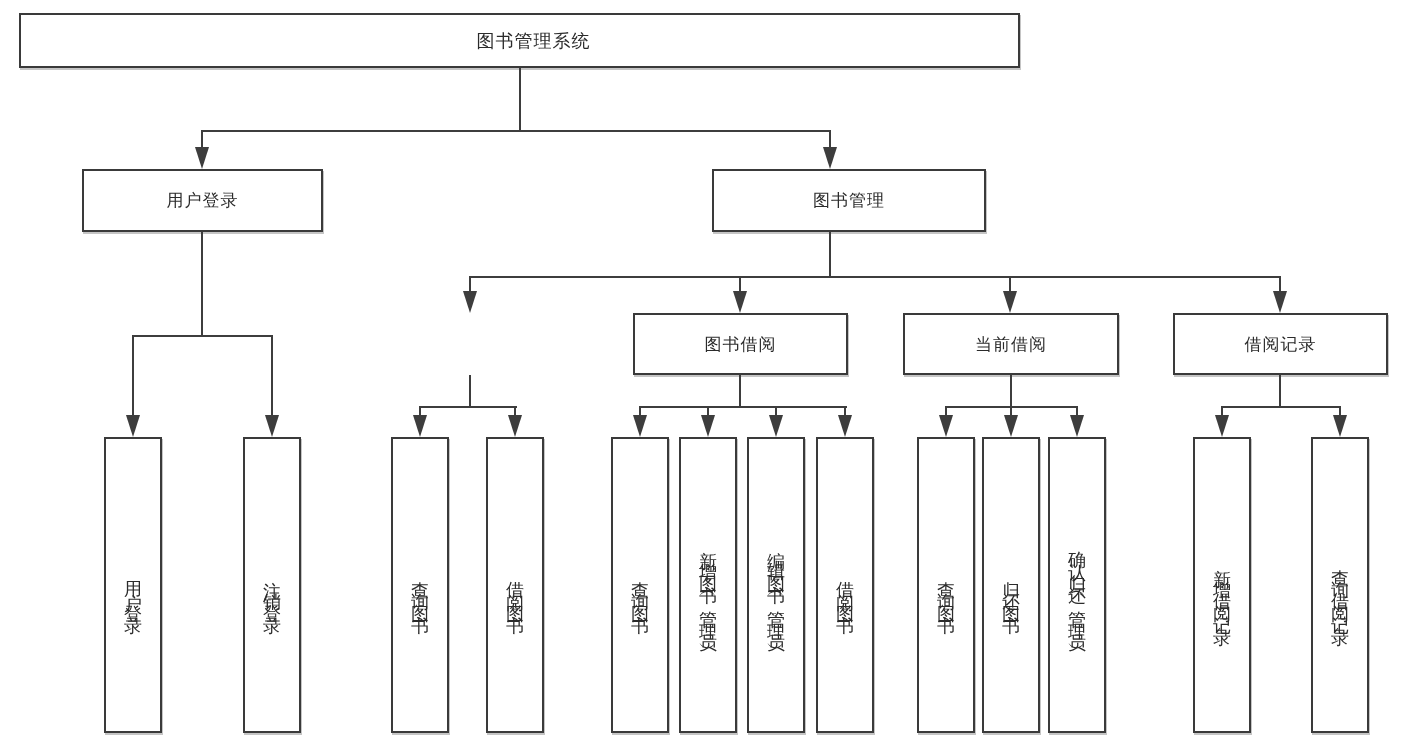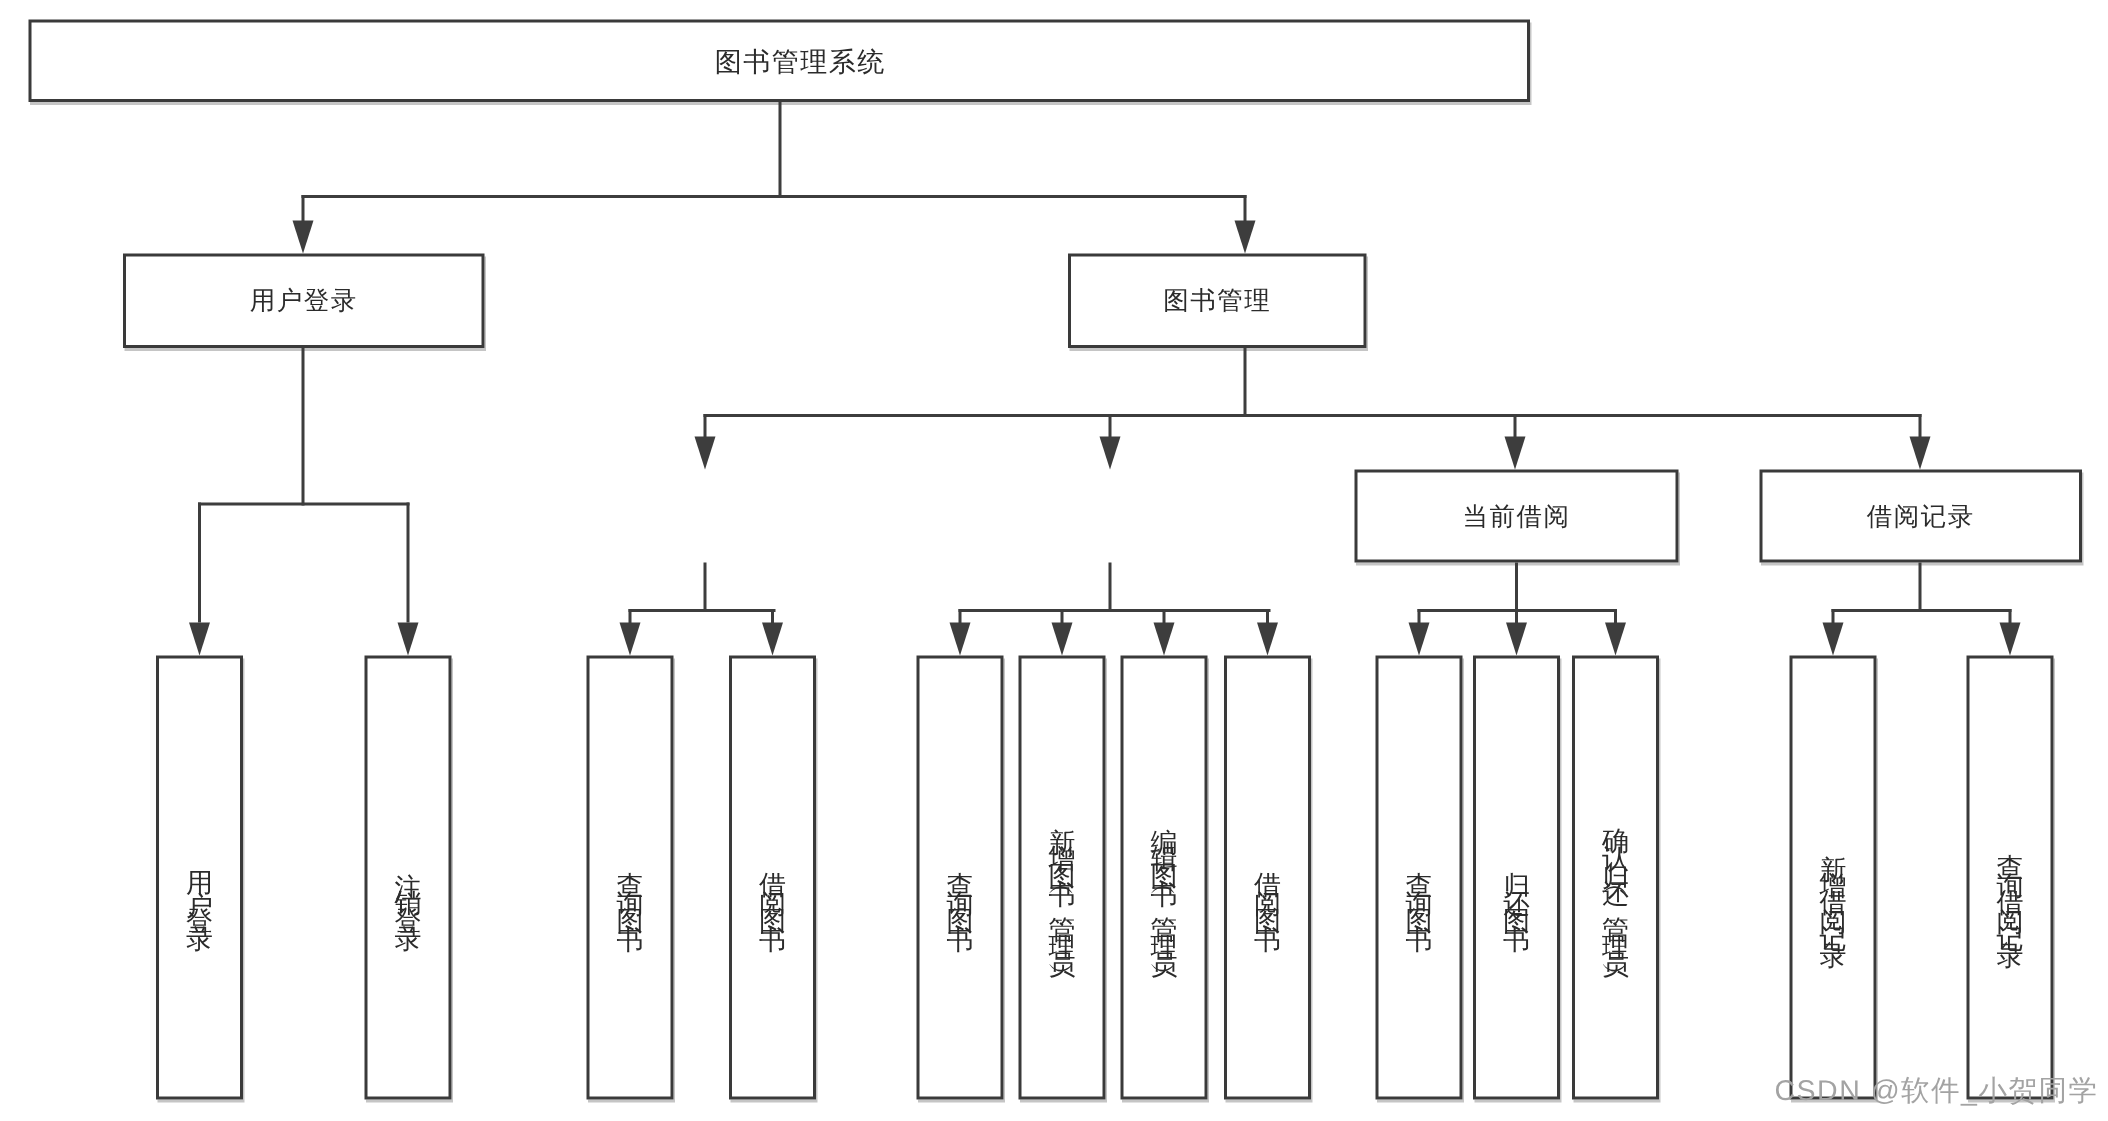--- a/index.html
+++ b/index.html
@@ -40,25 +40,28 @@
 <div class="canvas">
 
   <div class="box lvl1" style="left:19px;top:13px;width:1001px;height:55px">
     <span class="lbl">图书管理系统</span>
   </div>
 
   <div class="box" style="left:82px;top:169px;width:241px;height:63px">
     <span class="lbl">用户登录</span>
   </div>
 
-  <div class="box" style="left:712px;top:169px;width:199px;height:63px">
+  <div class="box" style="left:712px;top:169px;width:274px;height:63px">
     <span class="lbl">图书管理</span>
   </div>
 
 
+  <div class="box" style="left:633px;top:313px;width:215px;height:62px">
+    <span class="lbl">图书借阅</span>
+  </div>
 
   <div class="box" style="left:1173px;top:313px;width:215px;height:62px">
     <span class="lbl">借阅记录</span>
   </div>
 
   <div class="box" style="left:903px;top:313px;width:216px;height:62px">
     <span class="lbl">当前借阅</span>
   </div>
 
   <div class="box" style="left:104px;top:437px;width:58px;height:296px">
@@ -157,14 +160,13 @@
   <div class="vline" style="left:1076px;top:406px;height:10px"></div>
   <div class="tri" style="left:1070px;top:415px"></div>
 
   <div class="vline" style="left:1279px;top:375px;height:33px"></div>
   <div class="hline" style="left:1221px;top:406px;width:120px"></div>
   <div class="vline" style="left:1221px;top:406px;height:10px"></div>
   <div class="tri" style="left:1215px;top:415px"></div>
   <div class="vline" style="left:1339px;top:406px;height:10px"></div>
   <div class="tri" style="left:1333px;top:415px"></div>
 
-  <div class="watermark">CSDN @软件_小贺同学</div>
 </div>
 
 </body></html>

